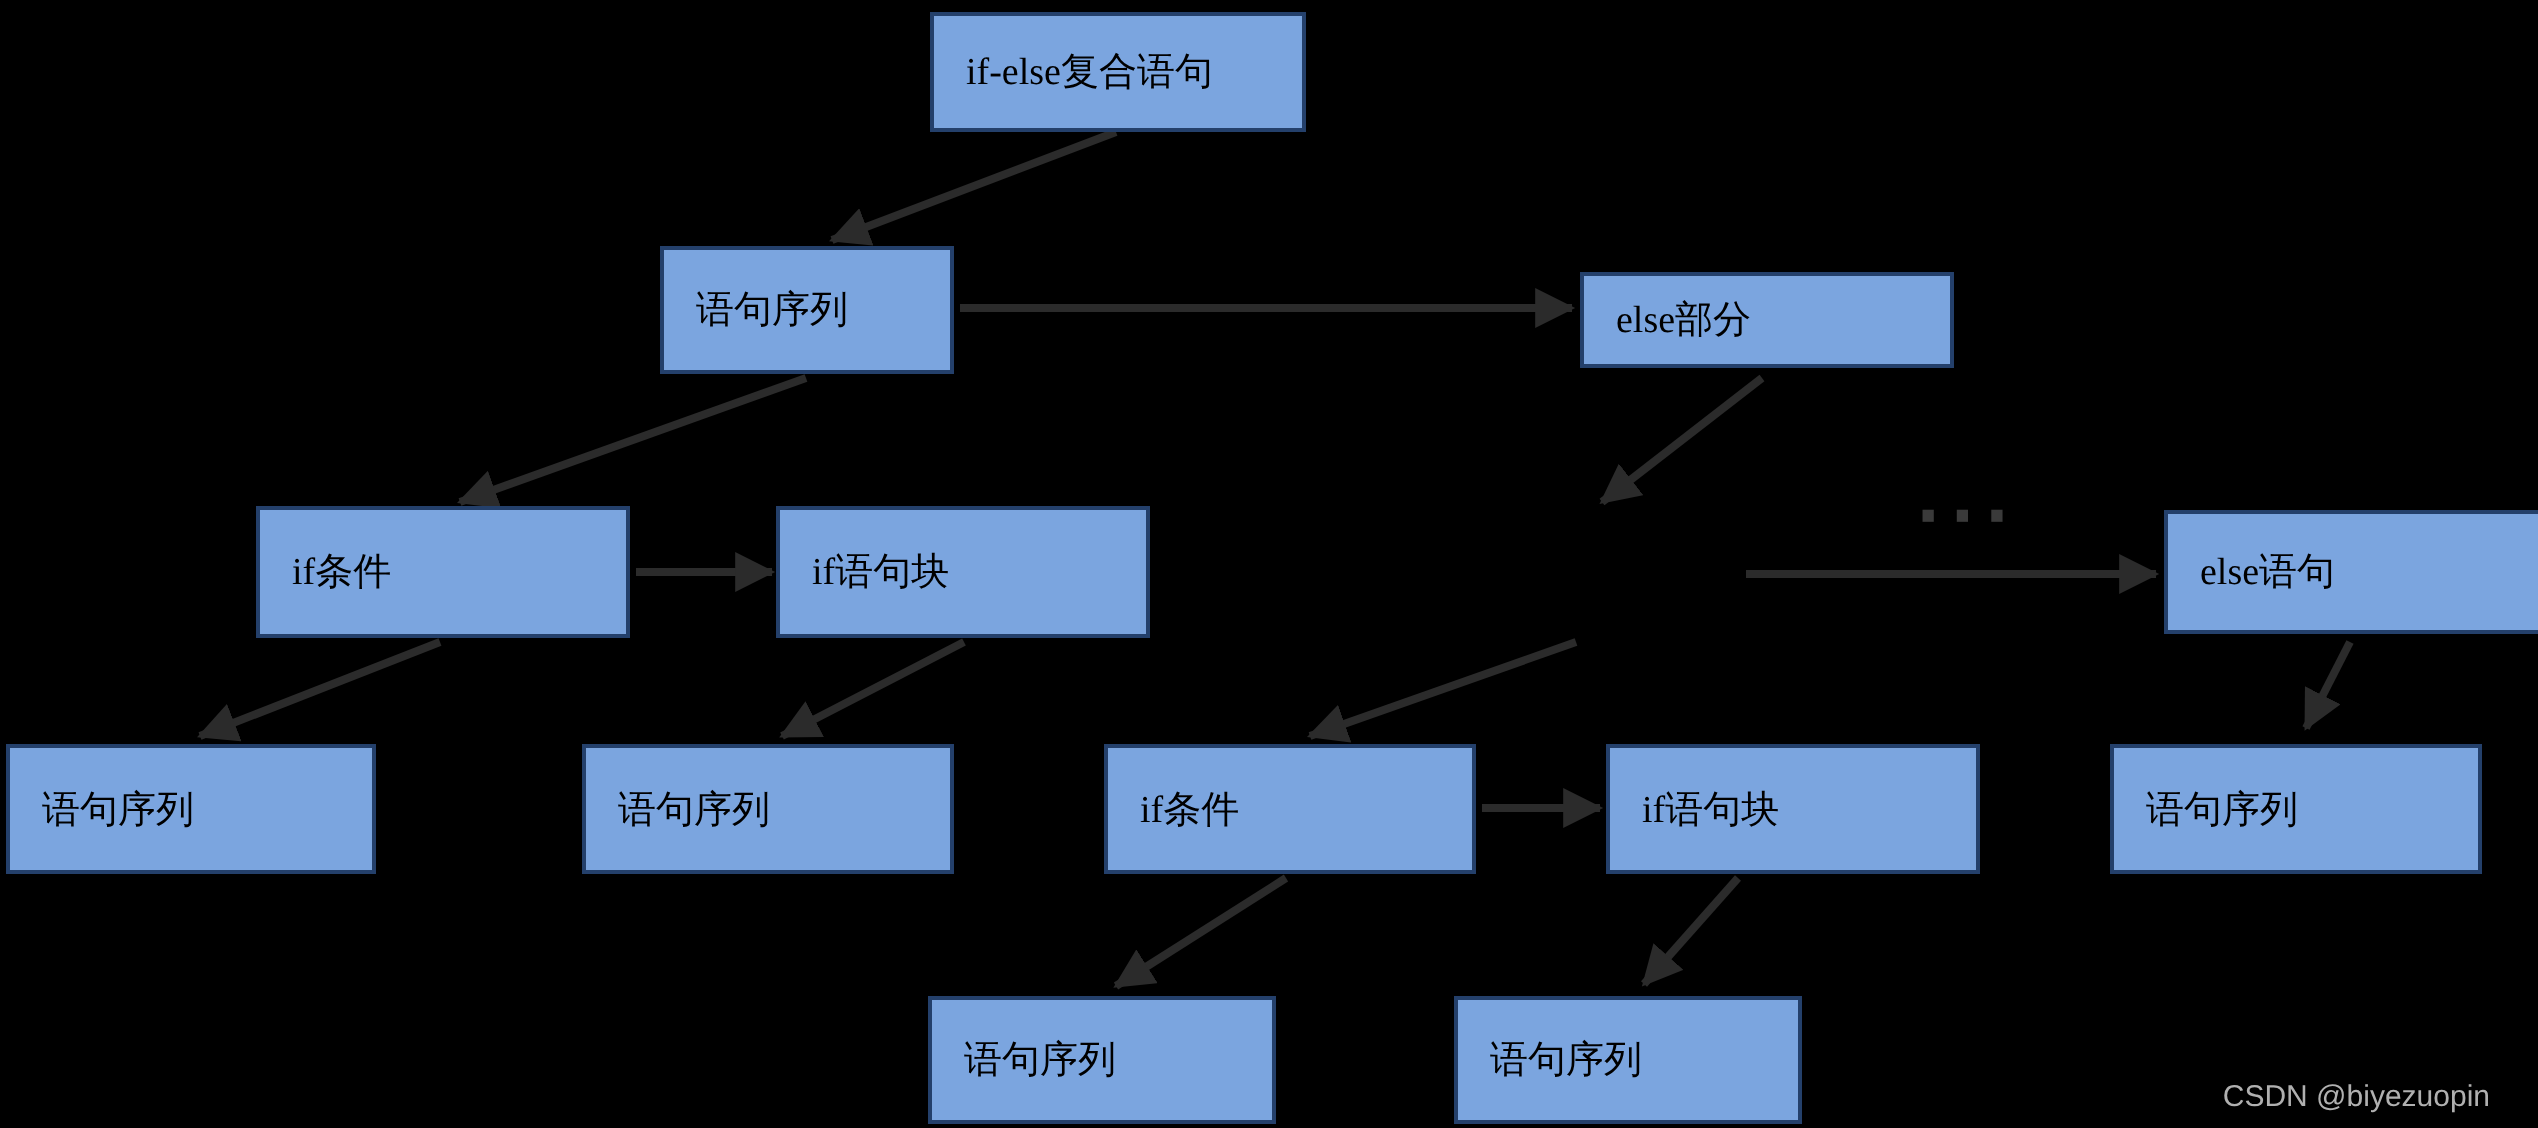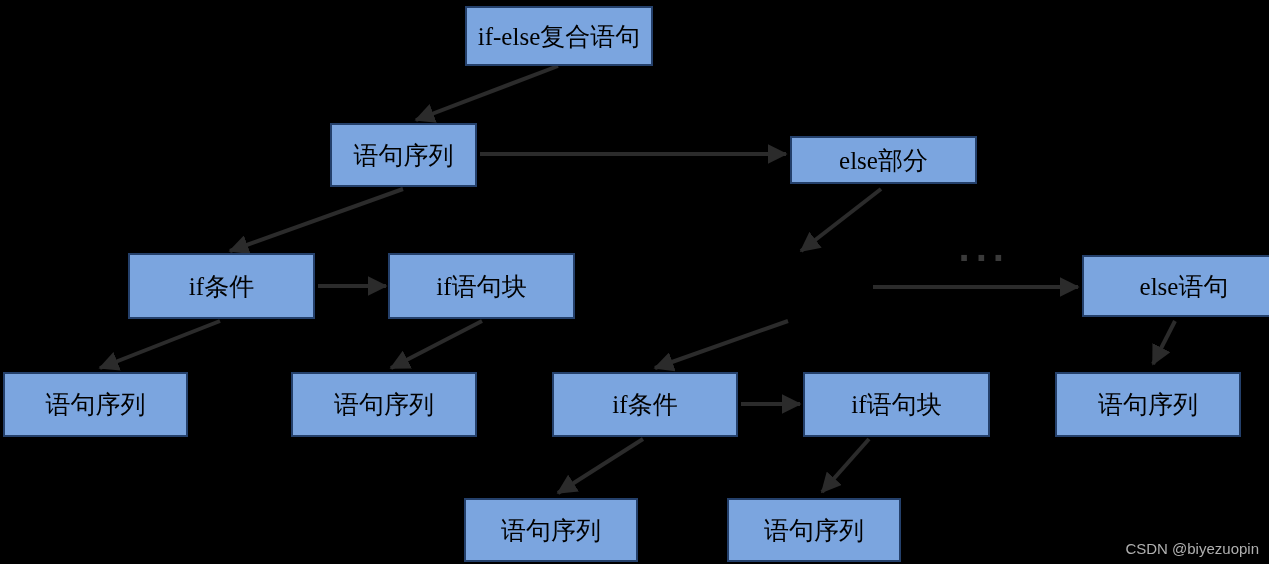--- a/index.html
+++ b/index.html
@@ -5,33 +5,34 @@
   html,body{margin:0;padding:0;background:#000;}
   .stage{
     position:relative;width:1269px;height:564px;
     background:var(--background,#000);overflow:hidden;
     font-family:"Liberation Serif","DejaVu Serif",serif;
   }
   svg.arrows{position:absolute;left:0;top:0;width:1269px;height:564px;}
   svg.arrows line{stroke:var(--arrow,#2b2b2b);stroke-width:4;}
   #ah path{fill:var(--arrow,#2b2b2b);}
   .node{
-    position:absolute;display:flex;align-items:center;justify-content:center;
+    position:absolute;display:flex;align-items:center;
     background:var(--box-fill,#7BA5DF);
     border:2px solid var(--box-border,#24406B);
-    box-sizing:border-box;color:#000;font-size:25px;text-align:center;
+    box-sizing:border-box;color:#000;font-size:19px;text-align:center;
     white-space:nowrap;
+    padding-left:16px;
   }
   .ellipsis{
     position:absolute;left:958px;top:240px;width:70px;
     color:#3a3a3a;font-size:32px;font-weight:bold;letter-spacing:5px;
     line-height:36px;font-family:"DejaVu Sans",sans-serif;
   }
   .watermark{
-    position:absolute;right:10px;bottom:7px;
+    position:absolute;right:24px;bottom:7px;
     color:var(--watermark-color,#b0b0b0);font-size:15px;
     font-family:"Liberation Sans","DejaVu Sans",sans-serif;
   }
 </style>
 </head>
 <body>
 
 <div class="stage">
 
   <svg class="arrows" viewBox="0 0 1269 564">

